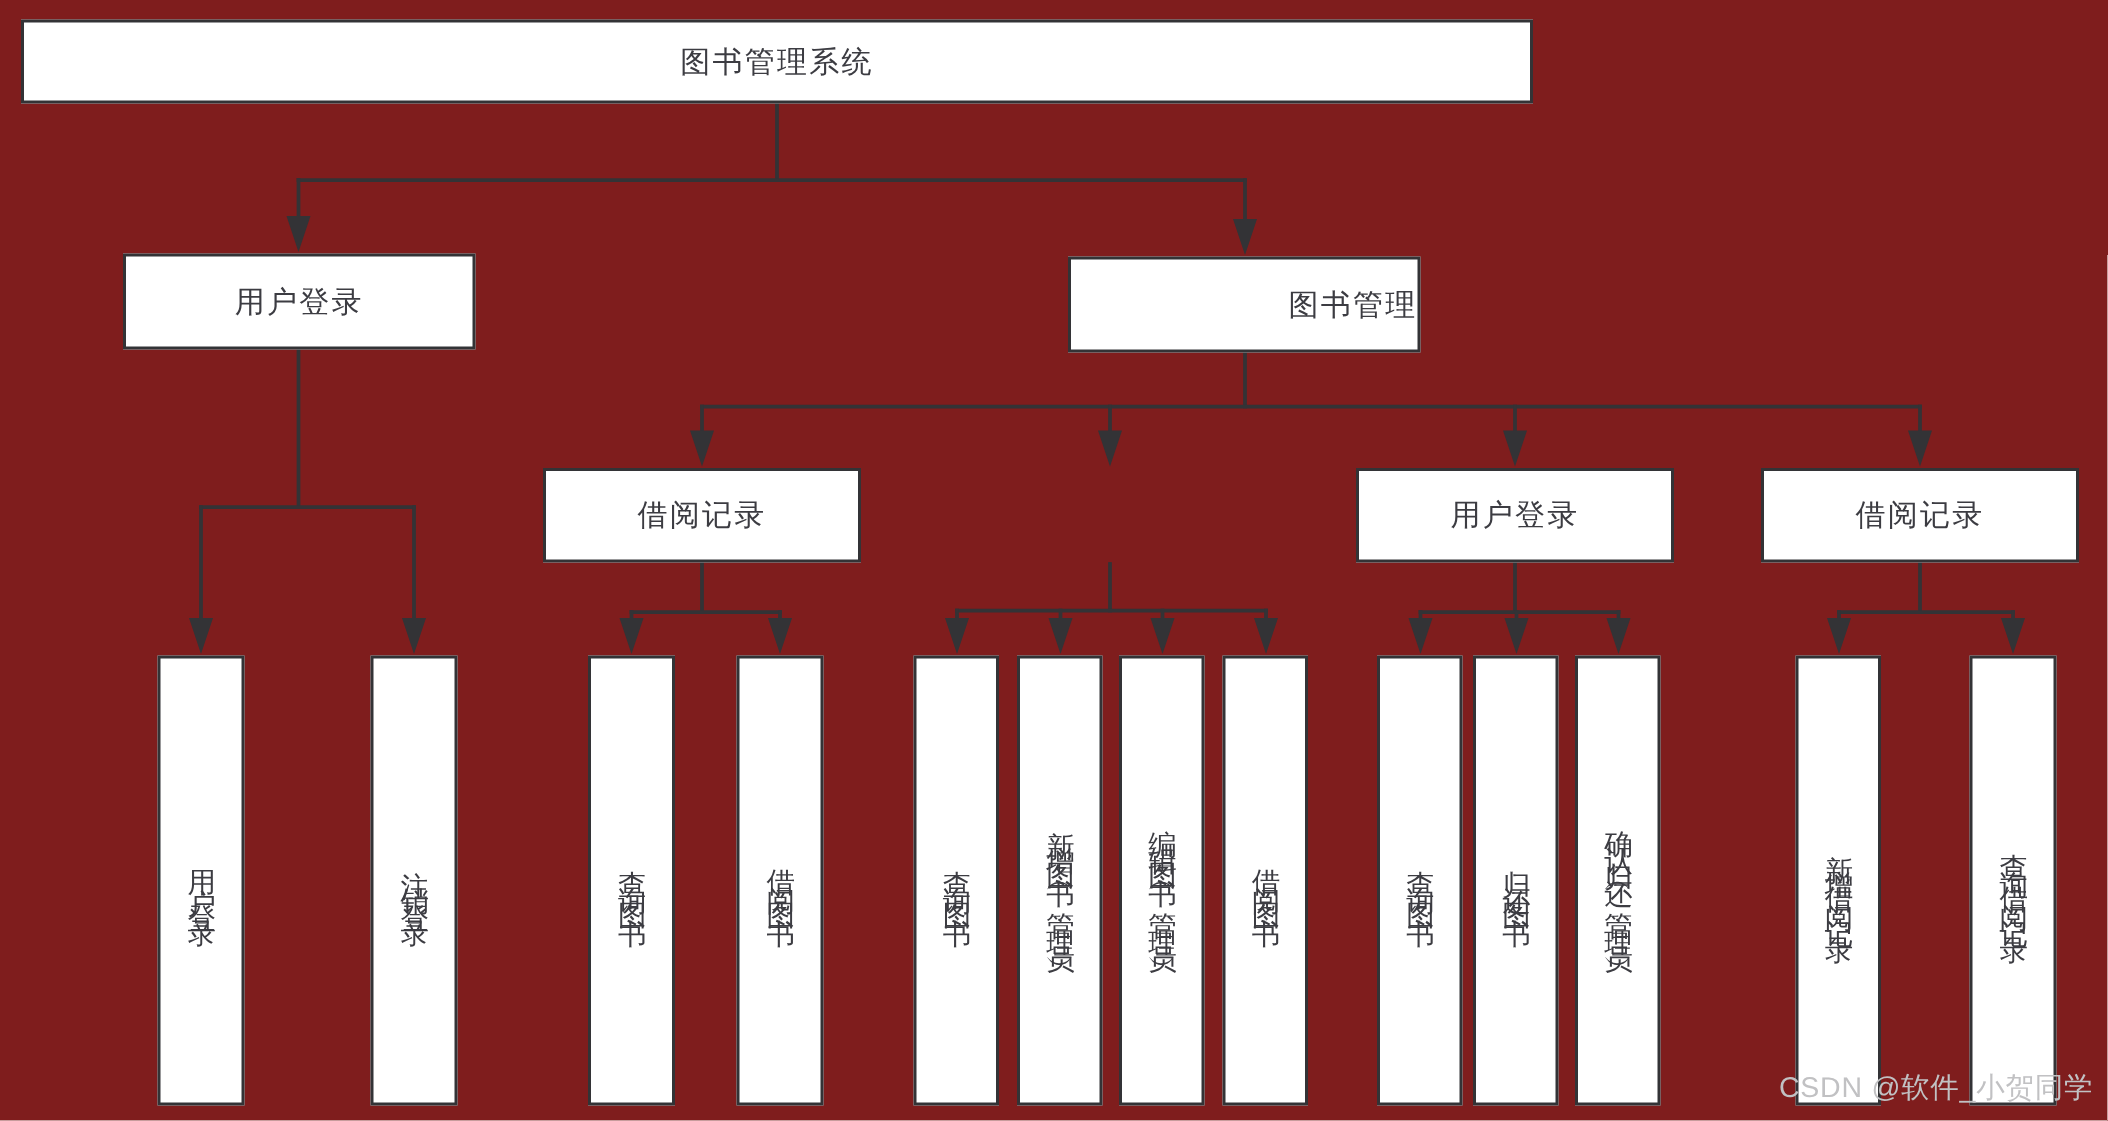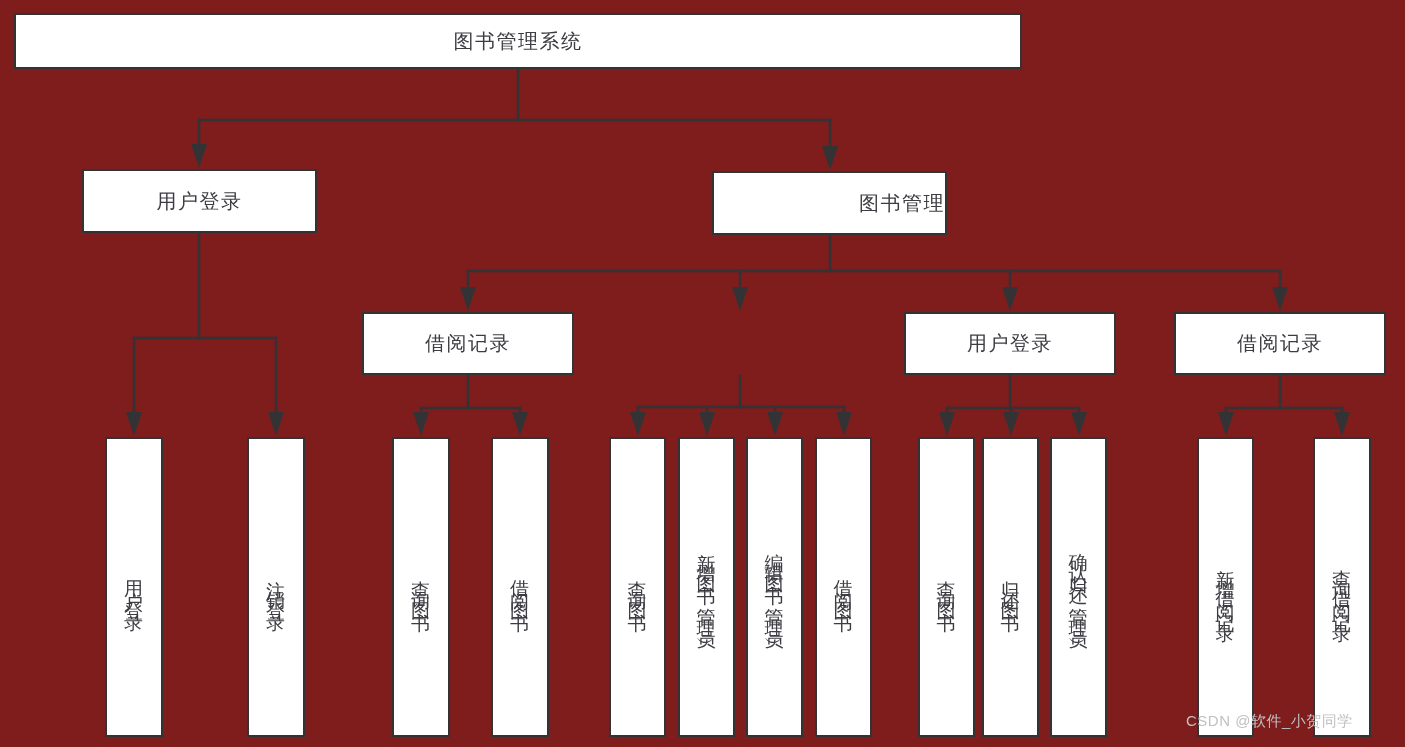--- a/index.html
+++ b/index.html
@@ -29,21 +29,21 @@
     writing-mode:vertical-rl;
     text-orientation:mixed;
     font-size:19px;
     line-height:1;
     letter-spacing:11px;
     white-space:nowrap;
   }
   .watermark{
     position:absolute;
     left:1186px;top:712px;
-    font-size:15px;
+    font-size:19px;
     color:#c1c1c3;
     letter-spacing:0.5px;
     white-space:nowrap;
     z-index:5;
     text-align:right;
   }
   line{stroke:#333336;stroke-width:2.5;stroke-linecap:square;}
   polygon{fill:#333336;}
 </style>
 </head>

